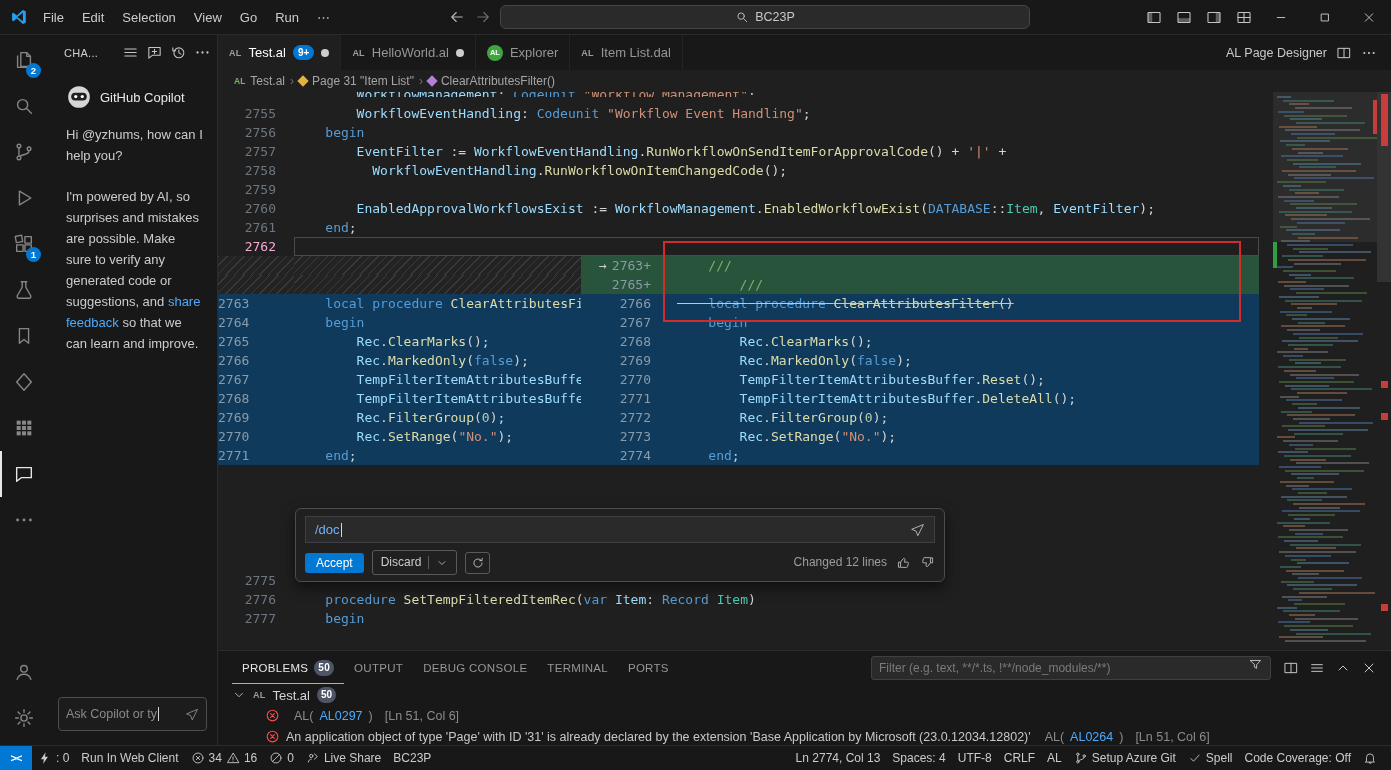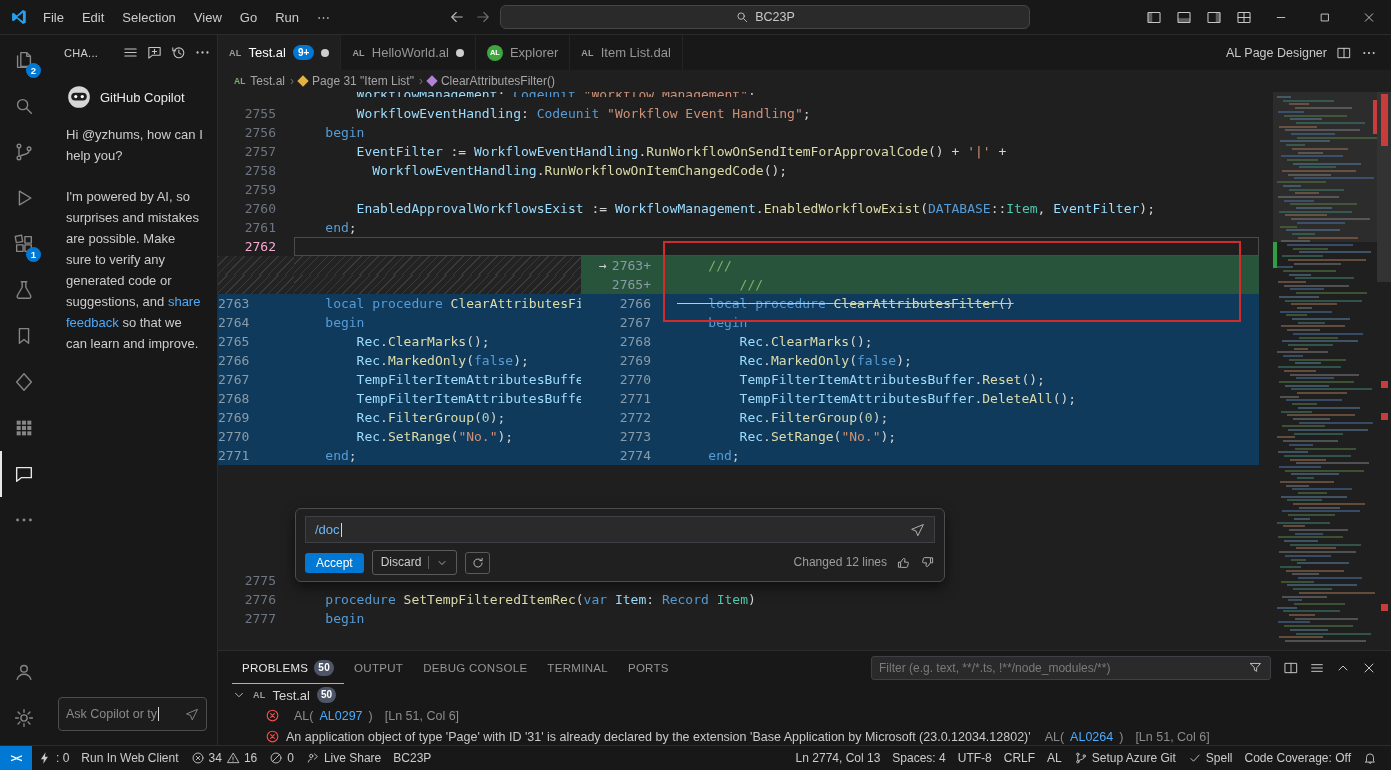--- a/index.html
+++ b/index.html
@@ -105,21 +105,21 @@
 .ruler{position:absolute;right:0;top:0;width:14px;height:100%}
 .rthumb{position:absolute;left:0;top:0;width:14px;height:190px;background:rgba(121,121,121,.22)}
 .rmark{position:absolute;right:3px;width:7px;background:#c93c3c}
 
 
 .panel{height:95px;background:#181818;border-top:1px solid #2b2b2b;display:flex;flex-direction:column;flex:none;min-width:0}
 .panel-head{height:33px;display:flex;align-items:center;padding:0 8px 0 14px;flex:none}
 .ptab{padding:0 10px;font-size:11.5px;letter-spacing:.3px;color:#969696;height:33px;display:flex;align-items:center;gap:6px;cursor:pointer;white-space:nowrap}
 .ptab.active{color:#e7e7e7;box-shadow:inset 0 -1px 0 #b0b0b0}
 .pbadge{background:#4d5566;color:#fff;border-radius:9px;min-width:18px;height:16px;line-height:16px;text-align:center;font-size:10px;padding:0 4px;font-weight:700}
-.panel-filter{margin-left:auto;width:400px;height:24px;background:#2a2a2a;border:1px solid #3f3f46;border-radius:3px;display:flex;align-items:center;padding:0 7px;gap:6px;flex:none}
+.panel-filter{margin-left:auto;width:400px;height:24px;background:#2a2a2a;border:1px solid #3f3f46;border-radius:3px;display:flex;padding:0 7px;gap:6px;flex:none}
 .panel-filter input{flex:1;background:transparent;border:none;outline:none;color:#ccc;font-size:12px;font-family:inherit;min-width:0}
 .panel-filter input::placeholder{color:#7a7a7a}
 .pf-ico{width:15px;height:15px;color:#c5c5c5;flex:none}
 .panel-icons{display:flex;align-items:center;gap:6px;padding:0 4px 0 10px}
 .p-ico{width:20px;height:20px;padding:2px;color:#c5c5c5;cursor:pointer}
 .panel-body{flex:1;overflow:hidden;padding-top:1px}
 .pgroup{display:flex;align-items:center;gap:7px;height:20px;padding-left:14px;color:#d6d6d6;cursor:pointer}
 .pgroup .chev{width:14px;height:14px;color:#c5c5c5}
 .prow{display:flex;align-items:center;gap:6px;height:21px;padding-left:47px;color:#c8c8c8;white-space:nowrap;overflow:hidden;font-size:12.5px;cursor:pointer}
 .err-ico{width:15px;height:15px;flex:none;color:#f14c4c}

